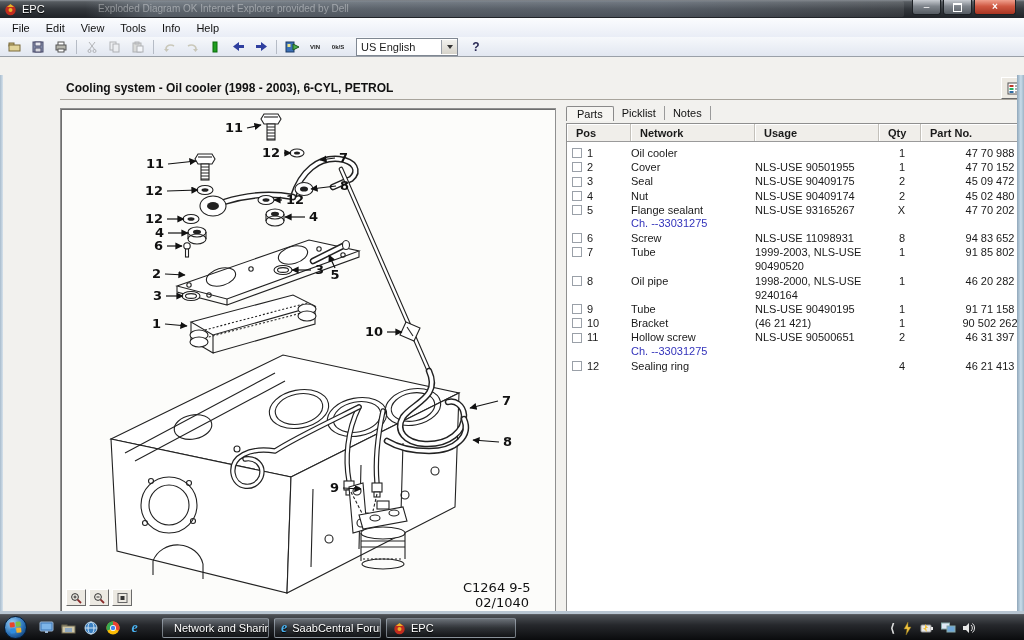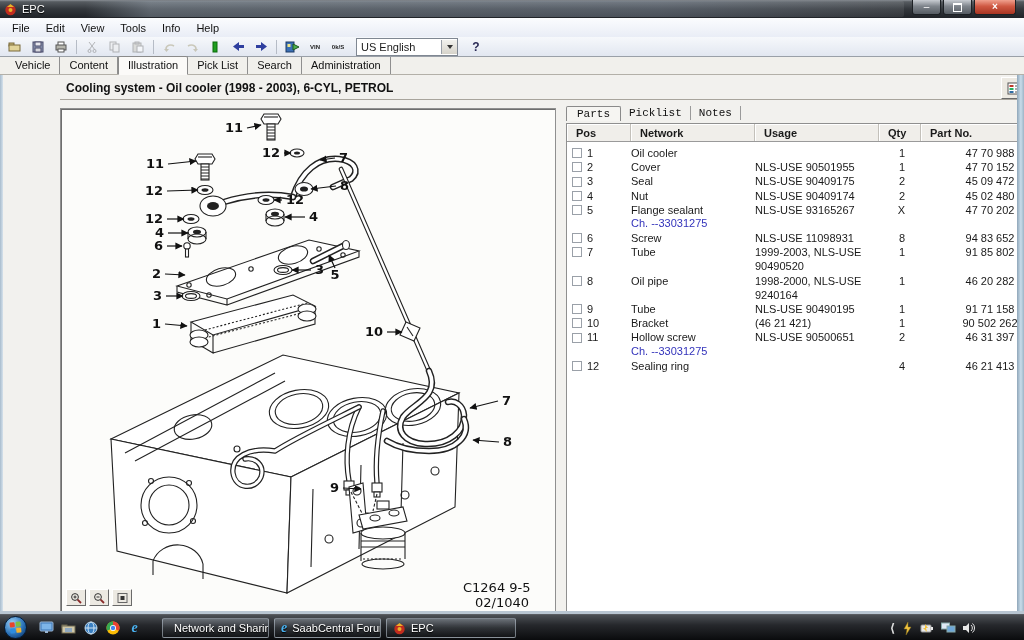--- a/index.html
+++ b/index.html
@@ -70,21 +70,21 @@
   .ti{stroke:#fff;stroke-width:3.6;fill:none;stroke-linecap:round;}
   .po{stroke:#222;stroke-width:4.6;fill:none;stroke-linecap:round;}
   .pi{stroke:#fff;stroke-width:2.4;fill:none;stroke-linecap:round;}
   .ho{stroke:#222;stroke-width:5.4;fill:none;stroke-linecap:round;}
   .hi{stroke:#fff;stroke-width:3;fill:none;stroke-linecap:round;}
   .callout-num{font-family:"DejaVu Sans",sans-serif;font-size:13px;font-weight:bold;fill:#111;}
   .diag-code{font-family:"DejaVu Sans",sans-serif;font-size:13px;fill:#111;}
   
   .parts{position:absolute;left:515px;top:29px;width:492px;height:508px;}
   .ptabs{height:16px;display:flex;align-items:flex-end;padding-left:4px;}
-  .ptab{padding:1px 8px;border-right:1px solid #9a9a9a;color:#111;font-family:Liberation Mono, monospace;}
+  .ptab{padding:1px 8px;border-right:1px solid #9a9a9a;color:#111;}
   .ptab.active{background:#f6f5f2;border:1px solid #8a8a8a;border-bottom:none;border-radius:2px 2px 0 0;
     position:relative;top:1px;padding:1px 10px;}
   .ptable{position:absolute;left:4px;top:19px;right:4px;bottom:0;background:#fff;border:1px solid #8f8f8f;}
   .thead{display:grid;grid-template-columns:64px 124px 124px 42px 1fr;height:17px;border-bottom:1px solid #9a9a9a;}
   .th{background:#f0eeea;border-right:1px solid #c3c0ba;box-shadow:inset 0 1px 0 #fff,inset 1px 0 0 #fff;
     font-weight:bold;display:flex;align-items:center;padding-left:9px;box-sizing:border-box;}
   .th:last-child{border-right:none;}
   .tbody{padding-top:4px;}
   .prow{display:grid;grid-template-columns:64px 124px 124px 42px 1fr;align-items:start;line-height:14.2px;}
   .pos-cell{display:flex;align-items:center;padding-left:5px;gap:5px;}
@@ -119,20 +119,21 @@
 
 <div class="screen">
 
   <div class="titlebar">
     <svg class="app-icon" viewBox="0 0 13 13">
       <circle cx="6.5" cy="7" r="5.2" fill="#c22c1e"></circle>
       <path d="M3,4 L6.5,1 L10,4 Z" fill="#e8b32a"></path>
       <circle cx="6.5" cy="7" r="2" fill="#e8b32a"></circle>
     </svg>
     <span class="title-text">EPC</span>
+    <span class="ghost-title">Exploded Diagram OK    Internet Explorer provided by Dell</span>
     <div class="win-controls">
       <div class="wbtn min">
           <span>–</span>
         </div>
       <div class="wbtn max">
           <span class="max-glyph"></span>
         </div>
       <div class="wbtn close">
           <span>×</span>
         </div>
@@ -235,28 +236,20 @@
     </div>
     <div class="lang-combo">
       <span class="val">US English</span>
       <span class="combo-arrow"></span>
     </div>
     <div class="help-btn">
       <span>?</span>
     </div>
   </div>
 
-  <div class="tabrow">
-    <span class="mtab">Vehicle</span>
-    <span class="mtab">Content</span>
-    <span class="mtab active">Illustration</span>
-    <span class="mtab">Pick List</span>
-    <span class="mtab">Search</span>
-    <span class="mtab">Administration</span>
-  </div>
 
   <div class="content">
     <div class="page-header-title">Cooling system - Oil cooler   (1998 - 2003), 6-CYL, PETROL</div>
     <div class="hbtn b1">
       <svg width="15" height="13">
         <rect x="1" y="1" width="13" height="11" fill="#fff" stroke="#555"></rect>
         <rect x="2.5" y="3" width="4" height="2" fill="#c0392b"></rect>
           <line x1="8" y1="4" x2="13" y2="4" stroke="#555"></line>
         <rect x="2.5" y="6" width="4" height="2" fill="#27ae60"></rect>
           <line x1="8" y1="7" x2="13" y2="7" stroke="#555"></line>

